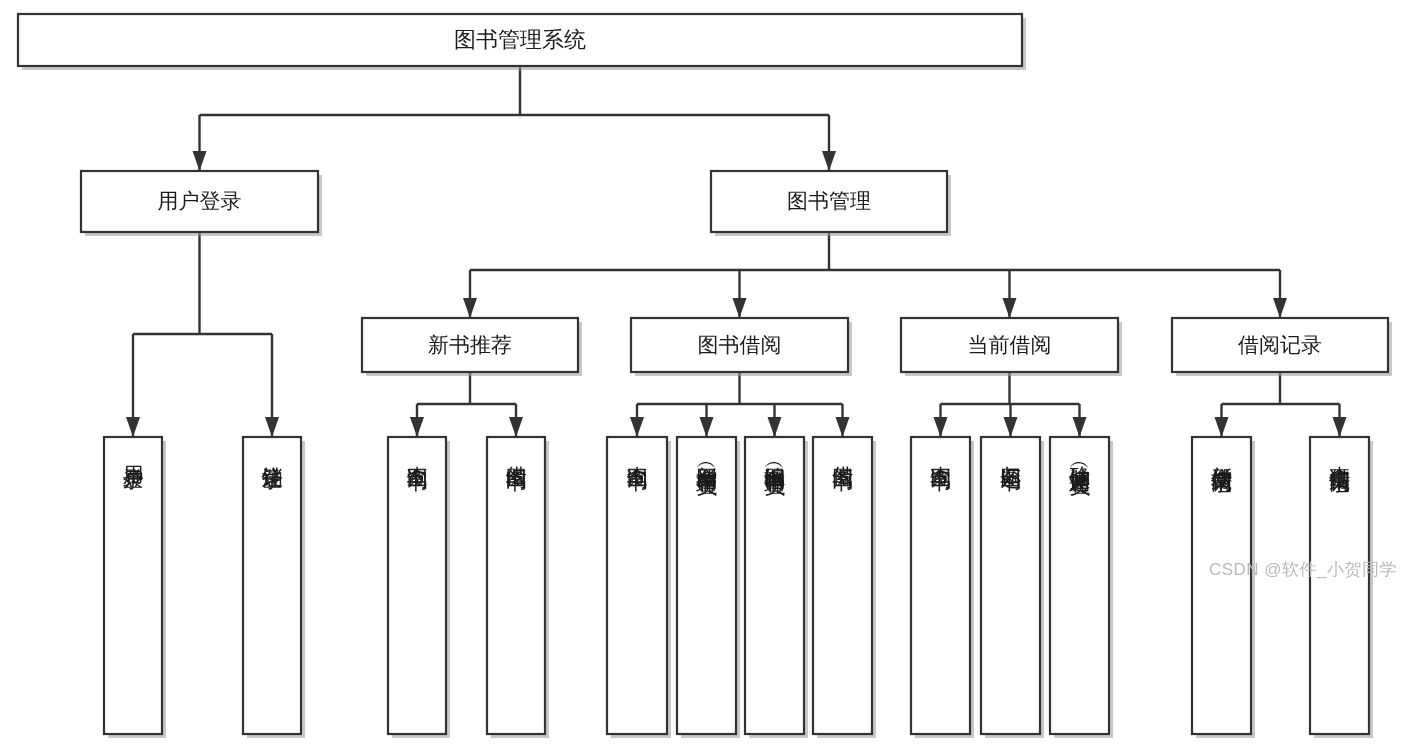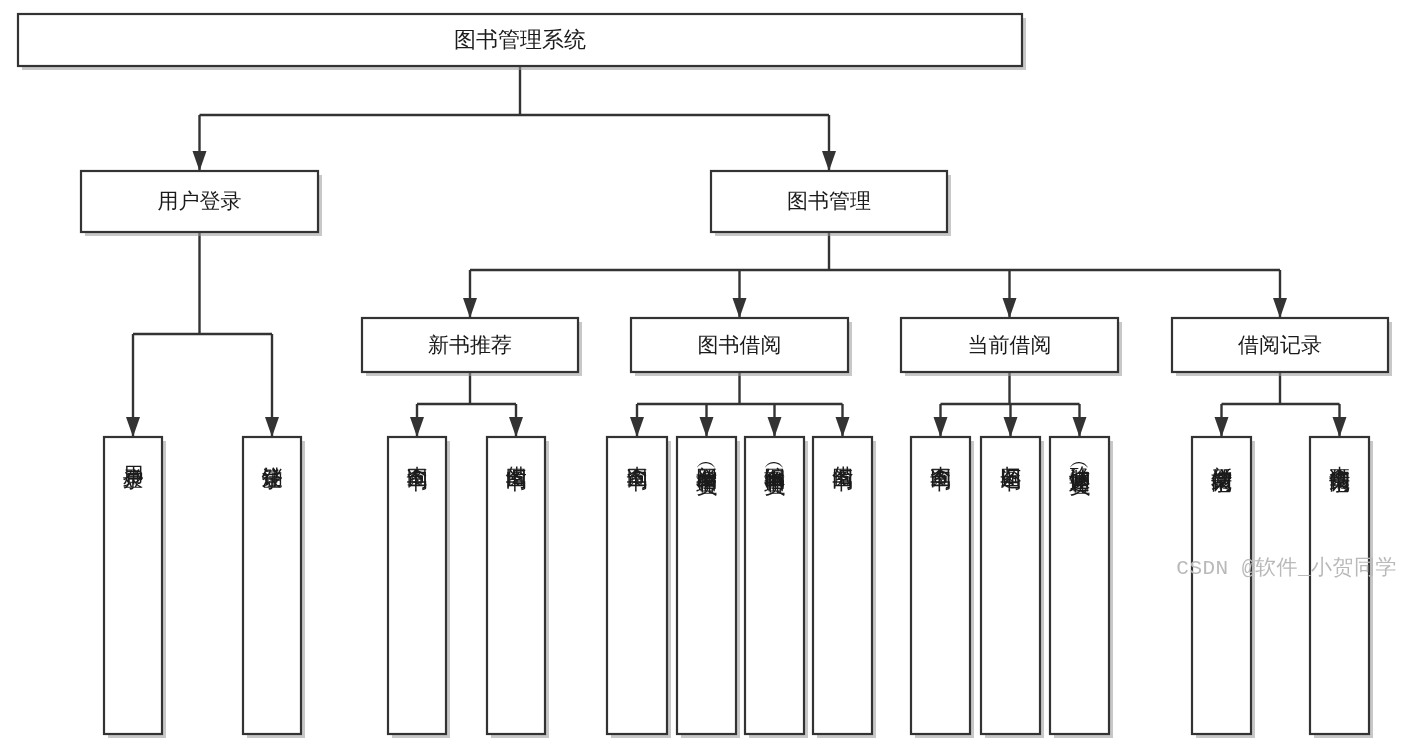--- a/index.html
+++ b/index.html
@@ -72,22 +72,22 @@
     font-size: 21px;
     line-height: 1.08;
     color: #1b1b1b;
     letter-spacing: 1.5px;
     white-space: nowrap;
   }
   .watermark {
     position: absolute;
     right: 8px;
     bottom: 6px;
-    font-family: Liberation Mono, monospace;
-    font-size: 21px;
+    font-family: Liberation Sans, sans-serif;
+    font-size: 17px;
     color: #b9b9b9;
     letter-spacing: 0.5px;
     user-select: none;
   }
 </style>
 </head>
 <body>
 
 <div id="diagram-root">
 

